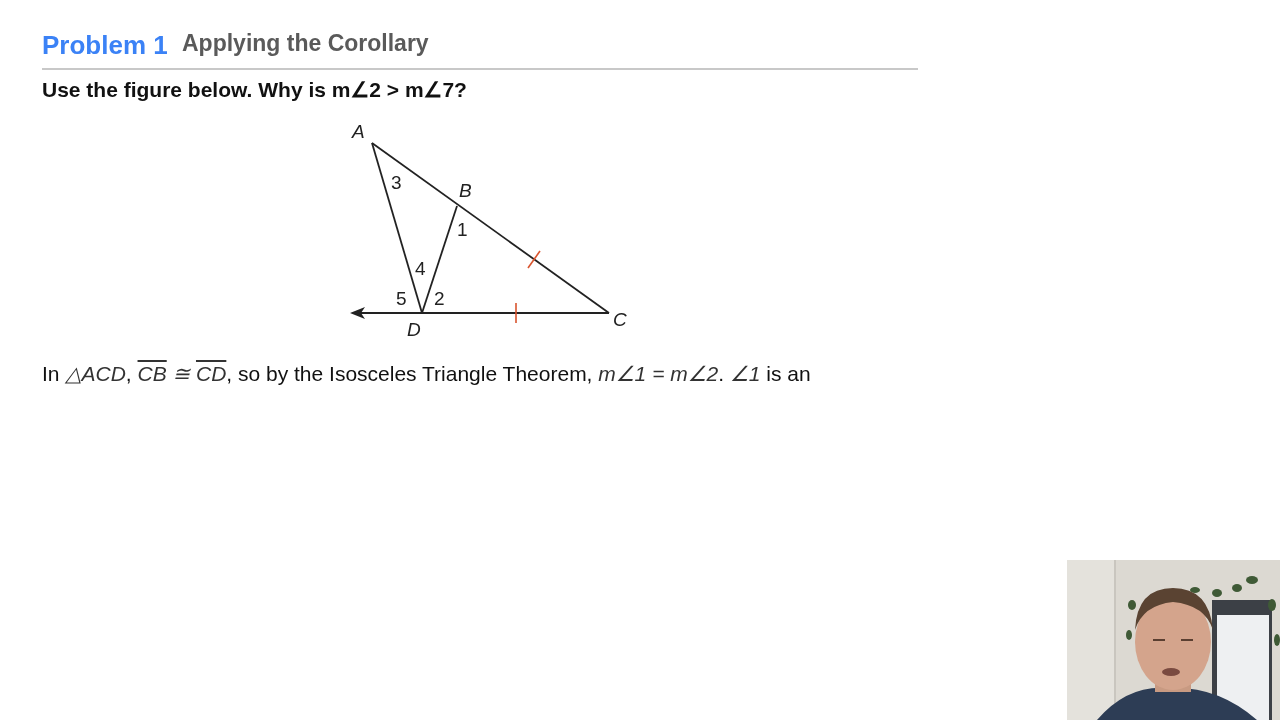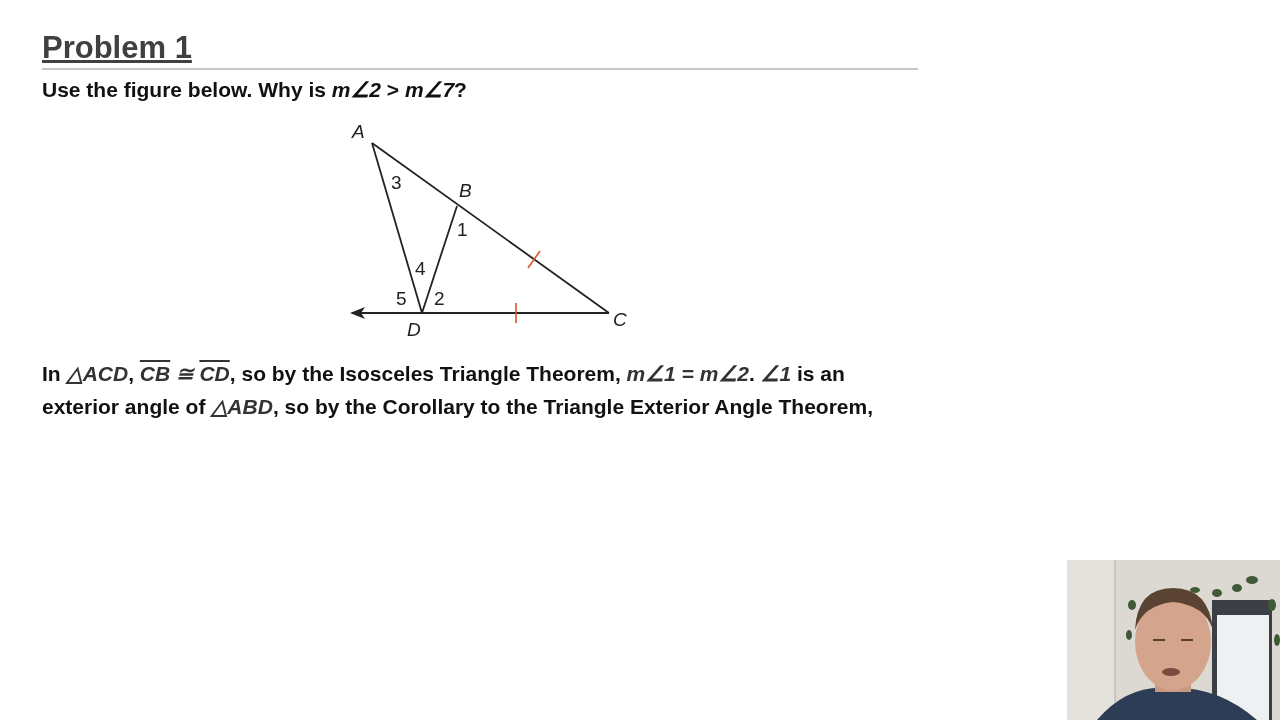--- a/index.html
+++ b/index.html
@@ -8,50 +8,51 @@
     background:#ffffff;
     font-family:"Liberation Sans", sans-serif;
     color:#111;
   }
   .header {
     position:absolute; left:42px; top:28px; width:876px; height:40px;
     border-bottom:2px solid #c8c8c8;
   }
   .title-num {
     position:absolute; left:0; top:2px;
-    font-size:31px; font-weight:bold; color:#404040;text-decoration:underline;
+    font-size:26px; font-weight:bold; color:#3b82f6;
   }
   .title-text {
     position:absolute; left:140px; top:2px;
     font-size:23px; font-weight:bold; color:#5a5a5a;
   }
   .question {
     position:absolute; left:42px; top:78px;
     font-size:21px; font-weight:bold; color:#111;
   }
-  .question .math { font-style:italic; }
+  .question .math { }
   .figure { position:absolute; left:0; top:0; width:1280px; height:720px; pointer-events:none; }
   .figure text { font-family:"Liberation Sans", sans-serif; font-size:19px; fill:#222; }
   .figure text.pt { font-style:italic; }
   .explain {
     position:absolute; left:42px; top:358px; width:900px;
-    font-size:21px; line-height:32.5px; color:#111;font-weight:bold;
+    font-size:21px; line-height:32.5px; color:#111;
   }
   .explain .m { font-style:italic; color:#333; }
   .over { text-decoration:overline; }
   .webcam {
     position:absolute; left:1067px; top:560px; width:213px; height:160px;
     overflow:hidden; background:#d9d6cf;
   }
 </style>
 </head>
 <body>
 
 <div class="header">
   <span class="title-num">Problem 1</span>
+  <span class="title-text">Applying the Corollary</span>
 </div>
 
 <div class="question">
   <span>Use the figure below. Why is </span><span class="math">m∠2</span><span> &gt; </span><span class="math">m∠7</span><span>?</span>
 </div>
 
 <svg class="figure" viewBox="0 0 1280 720" xmlns="http://www.w3.org/2000/svg">
   <g stroke="#222" stroke-width="1.8" fill="none">
 
     <line x1="372" y1="143" x2="609" y2="313"></line>
@@ -76,21 +77,20 @@
 
   <text x="391" y="189">3</text>
   <text x="457" y="236">1</text>
   <text x="415" y="275">4</text>
   <text x="396" y="305">5</text>
   <text x="434" y="305">2</text>
 </svg>
 
 <div class="explain">
   <div><span>In </span><span class="m">△ACD</span><span>, </span><span class="m over">CB</span><span class="m"> ≅ </span><span class="m over">CD</span><span>, so by the Isosceles Triangle Theorem, </span><span class="m">m∠1 = m∠2</span><span>. </span><span class="m">∠1</span><span> is an</span></div>
-  <div><span>exterior angle of </span><span class="m">△ABD</span><span>, so by the Corollary to the Triangle Exterior Angle Theorem,</span></div>
 </div>
 
 <div class="webcam">
   <svg width="213" height="160" viewBox="0 0 213 160" xmlns="http://www.w3.org/2000/svg">
     <rect x="0" y="0" width="213" height="160" fill="#dcd9d2"></rect>
     <rect x="0" y="0" width="48" height="160" fill="#e4e2dc"></rect>
     <line x1="48" y1="0" x2="48" y2="160" stroke="#c9c6bf" stroke-width="2"></line>
 
     <rect x="145" y="40" width="60" height="120" fill="#3c4046"></rect>
     <rect x="150" y="55" width="52" height="105" fill="#eef0f2"></rect>

